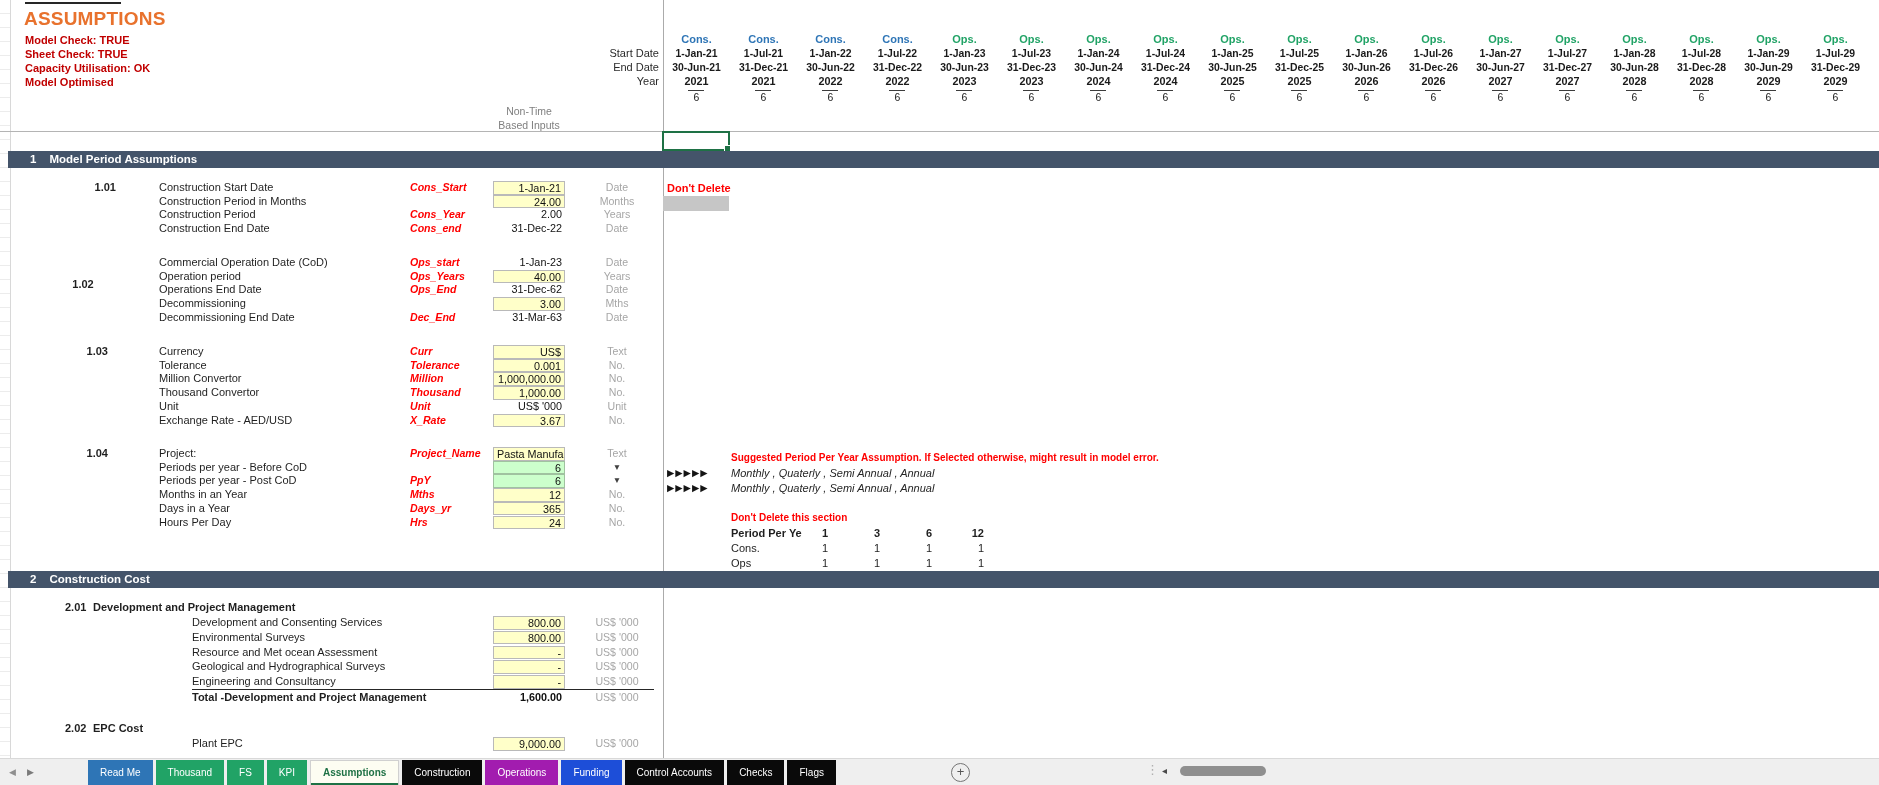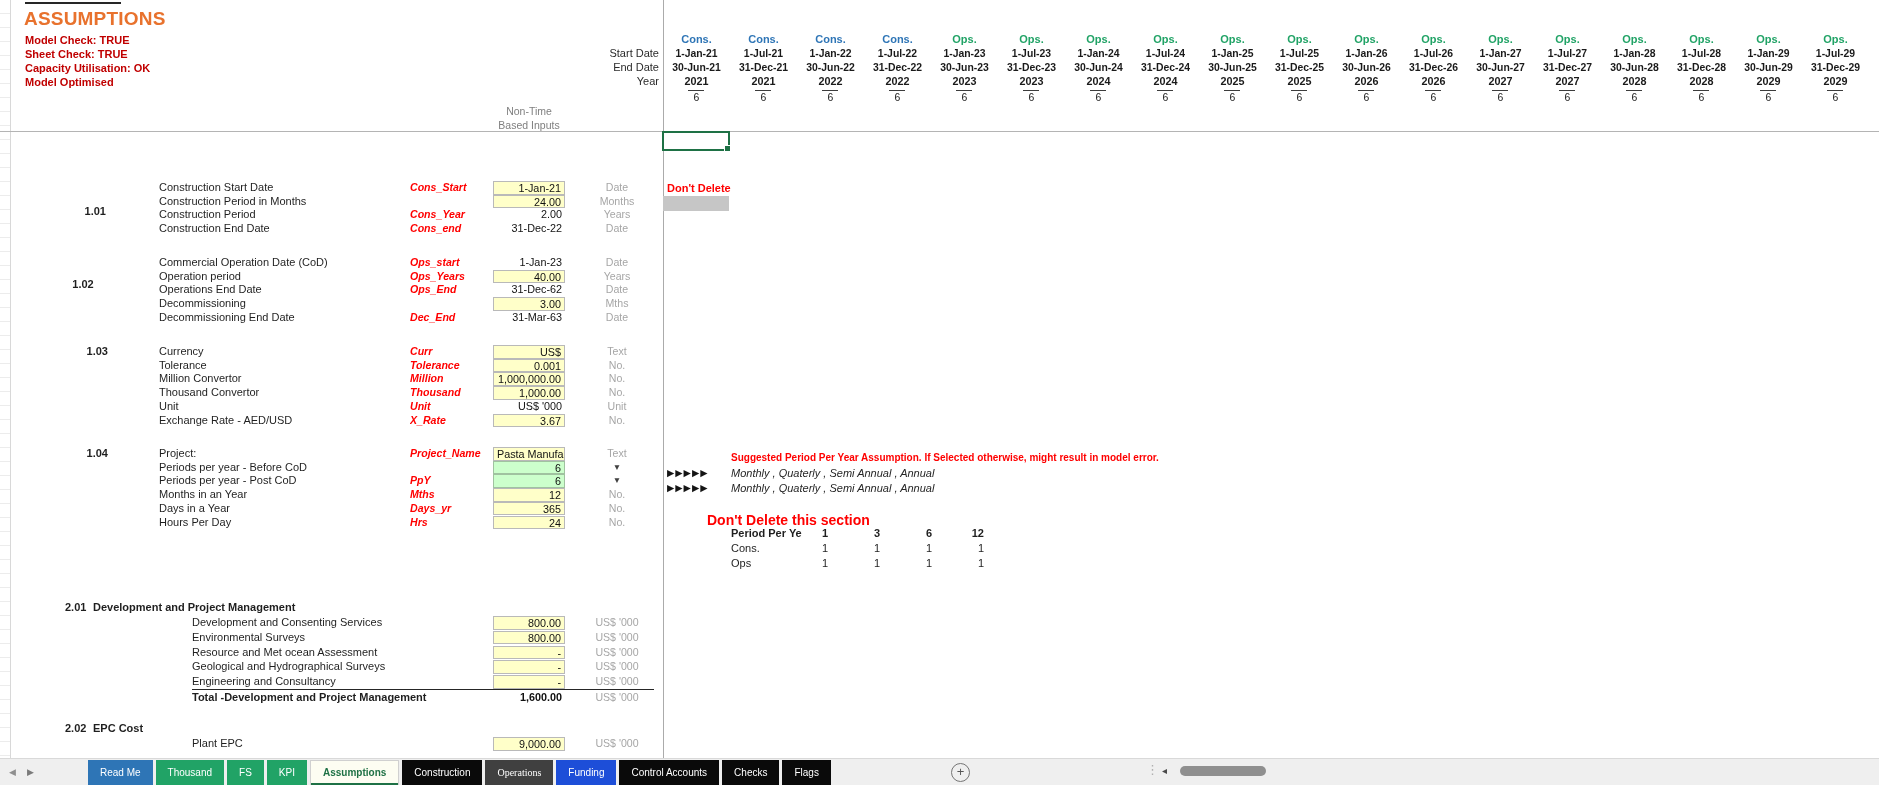--- a/index.html
+++ b/index.html
@@ -171,50 +171,53 @@
       <div class="tg" style="position: absolute; white-space: nowrap; left: 1802px; top: 91px;">6</div>
     </div>
 
   <div class="abs" style="left:0;top:131px;width:1879px;height:1px;background:#b4b4b4;"></div>
   <div class="abs" style="left:663px;top:0;width:1px;height:758px;background:#ababab;"></div>
 
   <div class="abs" style="left:662px;top:131px;width:68px;height:20px;border:2px solid #1E7145;box-sizing:border-box;background:#fff;">
     <div style="position:absolute;right:-3px;bottom:-3px;width:5px;height:5px;background:#1E7145;border:1px solid #fff;"></div>
   </div>
 
+  <div class="abs band" style="left:8px;top:151px;width:1871px;">
+    <span class="num">1</span><span class="ttl">Model Period Assumptions</span>
+  </div>
 
   <div class="abs red" style="left:667px;top:182px;font-size:11px;font-weight:600;">Don't Delete</div>
   <div class="abs" style="left:663px;top:196px;width:66px;height:15px;background:#c6c6c6;"></div>
 
   <div class="abs red" style="left:731px;top:452px;font-size:10px;font-weight:600;">Suggested Period Per Year Assumption. If Selected otherwise, might result in model error.</div>
   <div class="abs" style="left:667px;top:467px;font-size:9.5px;letter-spacing:1px;color:#141414;">▶▶▶▶▶</div>
   <div class="abs" style="left:731px;top:467px;font-size:11px;font-style:italic;color:#262626;">Monthly ,  Quaterly ,  Semi Annual ,  Annual</div>
   <div class="abs" style="left:667px;top:482px;font-size:9.5px;letter-spacing:1px;color:#141414;">▶▶▶▶▶</div>
   <div class="abs" style="left:731px;top:482px;font-size:11px;font-style:italic;color:#262626;">Monthly ,  Quaterly ,  Semi Annual ,  Annual</div>
-  <div class="abs red" style="left:707px;top:512px;font-size:14px;font-weight:600;">Don't Delete this section</div>
+  <div class="abs red" style="left:731px;top:512px;font-size:10px;font-weight:600;">Don't Delete this section</div>
   <div id="ppy">
       <div class="lbl ref" style="position: absolute; white-space: nowrap; left: 731px; top: 527px; width: 92px; overflow: hidden;">Period Per Ye</div>
       <div class="lbl ref" style="position: absolute; white-space: nowrap; left: 772px; top: 527px; width: 56px; text-align: right;">1</div>
       <div class="lbl ref" style="position: absolute; white-space: nowrap; left: 824px; top: 527px; width: 56px; text-align: right;">3</div>
       <div class="lbl ref" style="position: absolute; white-space: nowrap; left: 876px; top: 527px; width: 56px; text-align: right;">6</div>
       <div class="lbl ref" style="position: absolute; white-space: nowrap; left: 928px; top: 527px; width: 56px; text-align: right;">12</div>
       <div class="lbl" style="position: absolute; white-space: nowrap; left: 731px; top: 542px;">Cons.</div>
       <div class="lbl" style="position: absolute; white-space: nowrap; left: 772px; top: 542px; width: 56px; text-align: right;">1</div>
       <div class="lbl" style="position: absolute; white-space: nowrap; left: 824px; top: 542px; width: 56px; text-align: right;">1</div>
       <div class="lbl" style="position: absolute; white-space: nowrap; left: 876px; top: 542px; width: 56px; text-align: right;">1</div>
       <div class="lbl" style="position: absolute; white-space: nowrap; left: 928px; top: 542px; width: 56px; text-align: right;">1</div>
       <div class="lbl" style="position: absolute; white-space: nowrap; left: 731px; top: 557px;">Ops</div>
       <div class="lbl" style="position: absolute; white-space: nowrap; left: 772px; top: 557px; width: 56px; text-align: right;">1</div>
       <div class="lbl" style="position: absolute; white-space: nowrap; left: 824px; top: 557px; width: 56px; text-align: right;">1</div>
       <div class="lbl" style="position: absolute; white-space: nowrap; left: 876px; top: 557px; width: 56px; text-align: right;">1</div>
       <div class="lbl" style="position: absolute; white-space: nowrap; left: 928px; top: 557px; width: 56px; text-align: right;">1</div>
     </div>
 
   <div id="sec1rows">
-      <div class="lbl ref" style="position: absolute; white-space: nowrap; left: 56px; top: 181px; width: 50px; text-align: right; margin-top: 24px;">1.01</div>
+      <div class="lbl ref" style="position: absolute; white-space: nowrap; left: 66px; top: 181px; width: 50px; text-align: right;">1.01</div>
       <div class="lbl" style="position: absolute; white-space: nowrap; left: 159px; top: 181px; width: 246px; overflow: hidden;">Construction Start Date</div>
       <div class="nm" style="position: absolute; white-space: nowrap; left: 410px; top: 181px; width: 80px; overflow: hidden;">Cons_Start</div>
       <div class="cell in-y" style="position: absolute; white-space: nowrap; left: 493px; top: 181px; width: 72px;">1-Jan-21</div>
       <div class="unit" style="position: absolute; white-space: nowrap; left: 578px; top: 181px; width: 78px;">Date</div>
       <div class="lbl" style="position: absolute; white-space: nowrap; left: 159px; top: 194.7px; width: 246px; overflow: hidden;">Construction Period in Months</div>
       <div class="cell in-y" style="position: absolute; white-space: nowrap; left: 493px; top: 194.7px; width: 72px;">24.00</div>
       <div class="unit" style="position: absolute; white-space: nowrap; left: 578px; top: 194.7px; width: 78px;">Months</div>
       <div class="lbl" style="position: absolute; white-space: nowrap; left: 159px; top: 208.4px; width: 246px; overflow: hidden;">Construction Period</div>
       <div class="nm" style="position: absolute; white-space: nowrap; left: 410px; top: 208.4px; width: 80px; overflow: hidden;">Cons_Year</div>
       <div class="cell" style="position: absolute; white-space: nowrap; left: 493px; top: 208.4px; width: 72px;">2.00</div>
@@ -287,20 +290,23 @@
       <div class="lbl" style="position: absolute; white-space: nowrap; left: 159px; top: 501.8px; width: 246px; overflow: hidden;">Days in a Year</div>
       <div class="nm" style="position: absolute; white-space: nowrap; left: 410px; top: 501.8px; width: 80px; overflow: hidden;">Days_yr</div>
       <div class="cell in-y" style="position: absolute; white-space: nowrap; left: 493px; top: 501.8px; width: 72px;">365</div>
       <div class="unit" style="position: absolute; white-space: nowrap; left: 578px; top: 501.8px; width: 78px;">No.</div>
       <div class="lbl" style="position: absolute; white-space: nowrap; left: 159px; top: 515.5px; width: 246px; overflow: hidden;">Hours Per Day</div>
       <div class="nm" style="position: absolute; white-space: nowrap; left: 410px; top: 515.5px; width: 80px; overflow: hidden;">Hrs</div>
       <div class="cell in-y" style="position: absolute; white-space: nowrap; left: 493px; top: 515.5px; width: 72px;">24</div>
       <div class="unit" style="position: absolute; white-space: nowrap; left: 578px; top: 515.5px; width: 78px;">No.</div>
     </div>
 
+  <div class="abs band" style="left:8px;top:571px;width:1871px;">
+    <span class="num">2</span><span class="ttl">Construction Cost</span>
+  </div>
 
   <div id="sec2rows">
       <div class="lbl ref" style="position: absolute; white-space: nowrap; left: 65px; top: 601px;">2.01</div>
       <div class="lbl ref" style="position: absolute; white-space: nowrap; left: 93px; top: 601px;">Development and Project Management</div>
       <div class="lbl" style="position: absolute; white-space: nowrap; left: 192px; top: 616px; width: 300px; overflow: hidden;">Development and Consenting Services</div>
       <div class="cell in-y" style="position: absolute; white-space: nowrap; left: 493px; top: 616px; width: 72px;">800.00</div>
       <div class="unit" style="position: absolute; white-space: nowrap; left: 578px; top: 616px; width: 78px;">US$ '000</div>
       <div class="lbl" style="position: absolute; white-space: nowrap; left: 192px; top: 630.8px; width: 300px; overflow: hidden;">Environmental Surveys</div>
       <div class="cell in-y" style="position: absolute; white-space: nowrap; left: 493px; top: 630.8px; width: 72px;">800.00</div>
       <div class="unit" style="position: absolute; white-space: nowrap; left: 578px; top: 630.8px; width: 78px;">US$ '000</div>
@@ -327,21 +333,21 @@
   <div class="tabbar">
     <span class="abs navarrow" style="left:9px;top:8px;">◀</span>
     <span class="abs navarrow" style="left:27px;top:8px;color:#7a7a7a;">▶</span>
     <div class="tabs" id="tabs">
         <div class="tab" style="background: rgb(46, 117, 182); color: rgb(255, 255, 255);">Read Me</div>
         <div class="tab" style="background: rgb(33, 163, 102); color: rgb(255, 255, 255);">Thousand</div>
         <div class="tab" style="background: rgb(33, 163, 102); color: rgb(255, 255, 255);">FS</div>
         <div class="tab" style="background: rgb(33, 163, 102); color: rgb(255, 255, 255);">KPI</div>
         <div class="tab tab-active">Assumptions</div>
         <div class="tab" style="background: rgb(10, 10, 10); color: rgb(255, 255, 255);">Construction</div>
-        <div class="tab" style="background: #404040; color: rgb(255, 255, 255); font-family: Liberation Serif, serif;">Operations</div>
+        <div class="tab" style="background: #a21caf; color: rgb(255, 255, 255);">Operations</div>
         <div class="tab" style="background: #1d4ed8; color: rgb(255, 255, 255);">Funding</div>
         <div class="tab" style="background: rgb(10, 10, 10); color: rgb(255, 255, 255);">Control Accounts</div>
         <div class="tab" style="background: rgb(10, 10, 10); color: rgb(255, 255, 255);">Checks</div>
         <div class="tab" style="background: rgb(10, 10, 10); color: rgb(255, 255, 255);">Flags</div>
       </div>
     <div class="addbtn" id="addbtn" style="left:951px;">+</div>
     <span class="abs" style="left:1146px;top:3px;color:#b0b0b0;font-size:13px;">⋮</span>
     <span class="abs" style="left:1162px;top:6px;color:#4a4a4a;font-size:10px;">◂</span>
     <div class="abs" style="left:1180px;top:7px;width:86px;height:10px;border-radius:5px;background:#8f8f8f;"></div>
   </div>

